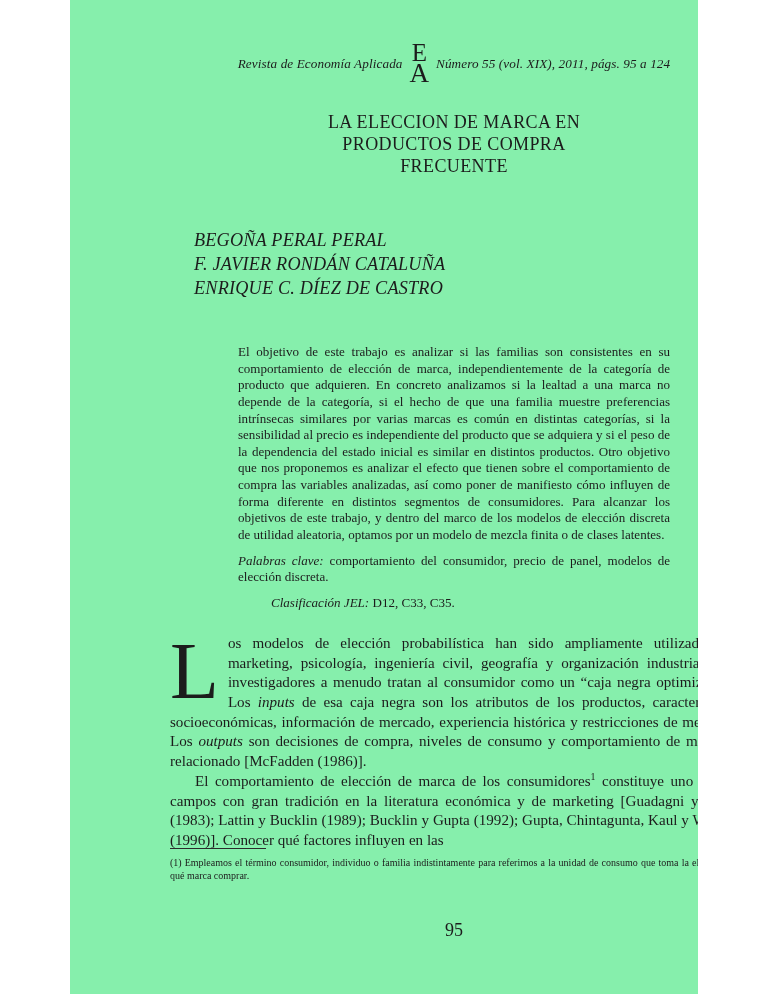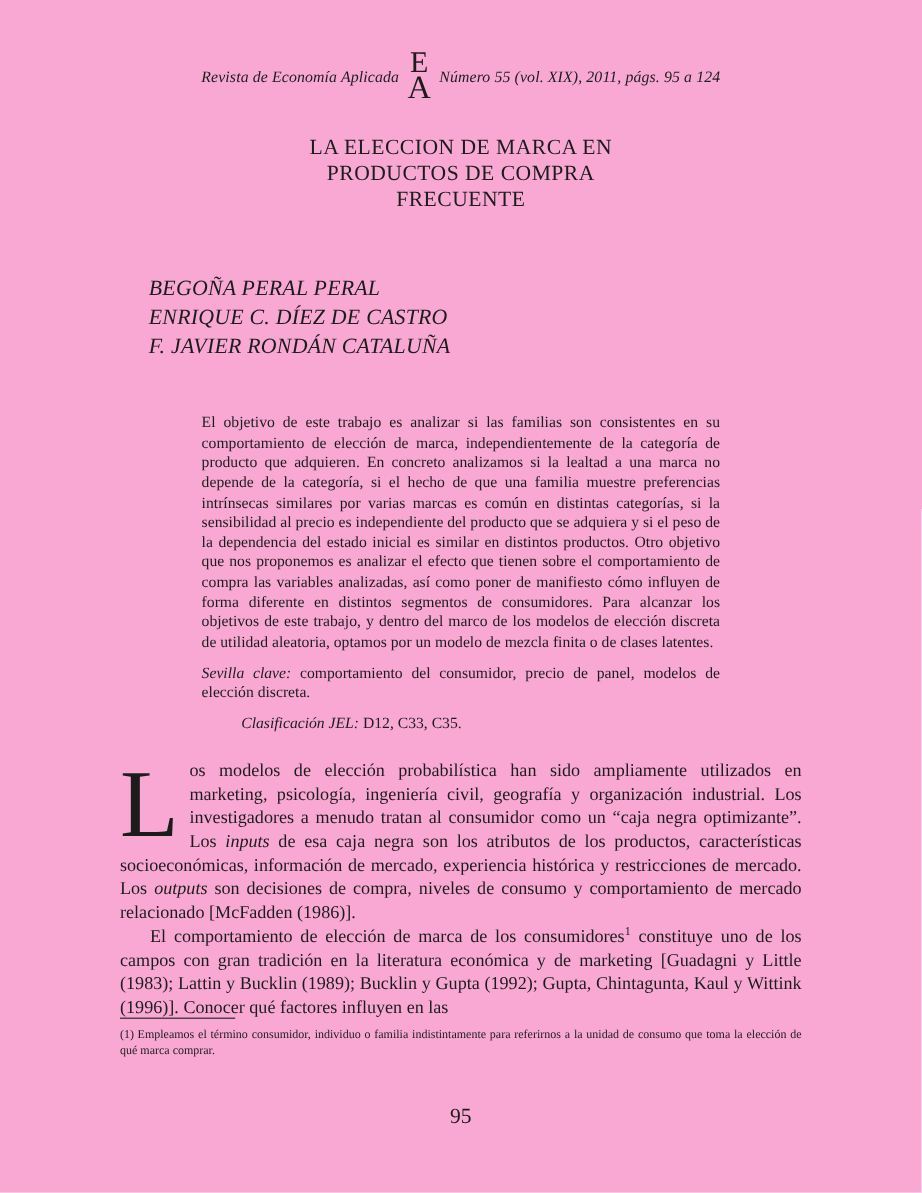--- a/index.html
+++ b/index.html
@@ -8,24 +8,24 @@
     padding: 0;
     background: #ffffff;
   }
   body {
     font-family: "Liberation Serif", "DejaVu Serif", serif;
     color: #1c1c1c;
     -webkit-font-smoothing: antialiased;
   }
   .page {
     position: relative;
-    width: 768px;
+    width: 628px;
     height: 994px;
     margin: 0 auto;
-    background: #f9a8d4;
+    background: #86efac;
     overflow: hidden;
   }
 
   
   .running-head {
     position: absolute;
     left: 0;
     top: 44px;
     width: 768px;
     display: flex;
@@ -185,27 +185,27 @@
   </div>
 
   <h1 class="article-title">
     <span class="tline">LA ELECCION DE MARCA EN</span>
     <span class="tline">PRODUCTOS DE COMPRA</span>
     <span class="tline">FRECUENTE</span>
   </h1>
 
   <div class="authors">
     <span class="author-line">BEGOÑA PERAL PERAL</span>
+    <span class="author-line">F. JAVIER RONDÁN CATALUÑA</span>
     <span class="author-line">ENRIQUE C. DÍEZ DE CASTRO</span>
-    <span class="author-line">F. JAVIER RONDÁN CATALUÑA</span>
   </div>
 
   <div class="abstract">
     <p>El objetivo de este trabajo es analizar si las familias son consistentes en su comportamiento de elección de marca, independientemente de la categoría de producto que adquieren. En concreto analizamos si la lealtad a una marca no depende de la categoría, si el hecho de que una familia muestre preferencias intrínsecas similares por varias marcas es común en distintas categorías, si la sensibilidad al precio es independiente del producto que se adquiera y si el peso de la dependencia del estado inicial es similar en distintos productos. Otro objetivo que nos proponemos es analizar el efecto que tienen sobre el comportamiento de compra las variables analizadas, así como poner de manifiesto cómo influyen de forma diferente en distintos segmentos de consumidores. Para alcanzar los objetivos de este trabajo, y dentro del marco de los modelos de elección discreta de utilidad aleatoria, optamos por un modelo de mezcla finita o de clases latentes.</p>
-    <p class="keywords"><span class="lbl">Sevilla clave:</span><span> comportamiento del consumidor, precio de panel, modelos de elección discreta.</span></p>
+    <p class="keywords"><span class="lbl">Palabras clave:</span><span> comportamiento del consumidor, precio de panel, modelos de elección discreta.</span></p>
     <p class="jel"><span class="lbl">Clasificación JEL:</span><span> D12, C33, C35.</span></p>
   </div>
 
   <div class="body-text">
     <p><span class="dropcap">L</span><span>os modelos de elección probabilística han sido ampliamente utilizados en marketing, psicología, ingeniería civil, geografía y organización industrial. Los investigadores a menudo tratan al consumidor como un “caja negra optimizante”. Los </span><em>inputs</em><span> de esa caja negra son los atributos de los productos, características socioeconómicas, información de mercado, experiencia histórica y restricciones de mercado. Los </span><em>outputs</em><span> son decisiones de compra, niveles de consumo y comportamiento de mercado relacionado [McFadden (1986)].</span></p>
     <p class="indent"><span>El comportamiento de elección de marca de los consumidores</span><sup>1</sup><span> constituye uno de los campos con gran tradición en la literatura económica y de marketing [Guadagni y Little (1983); Lattin y Bucklin (1989); Bucklin y Gupta (1992); Gupta, Chintagunta, Kaul y Wittink (1996)]. Conocer qué factores influyen en las</span></p>
   </div>
 
   <div class="footnote">
     <div class="footnote-rule"></div>

